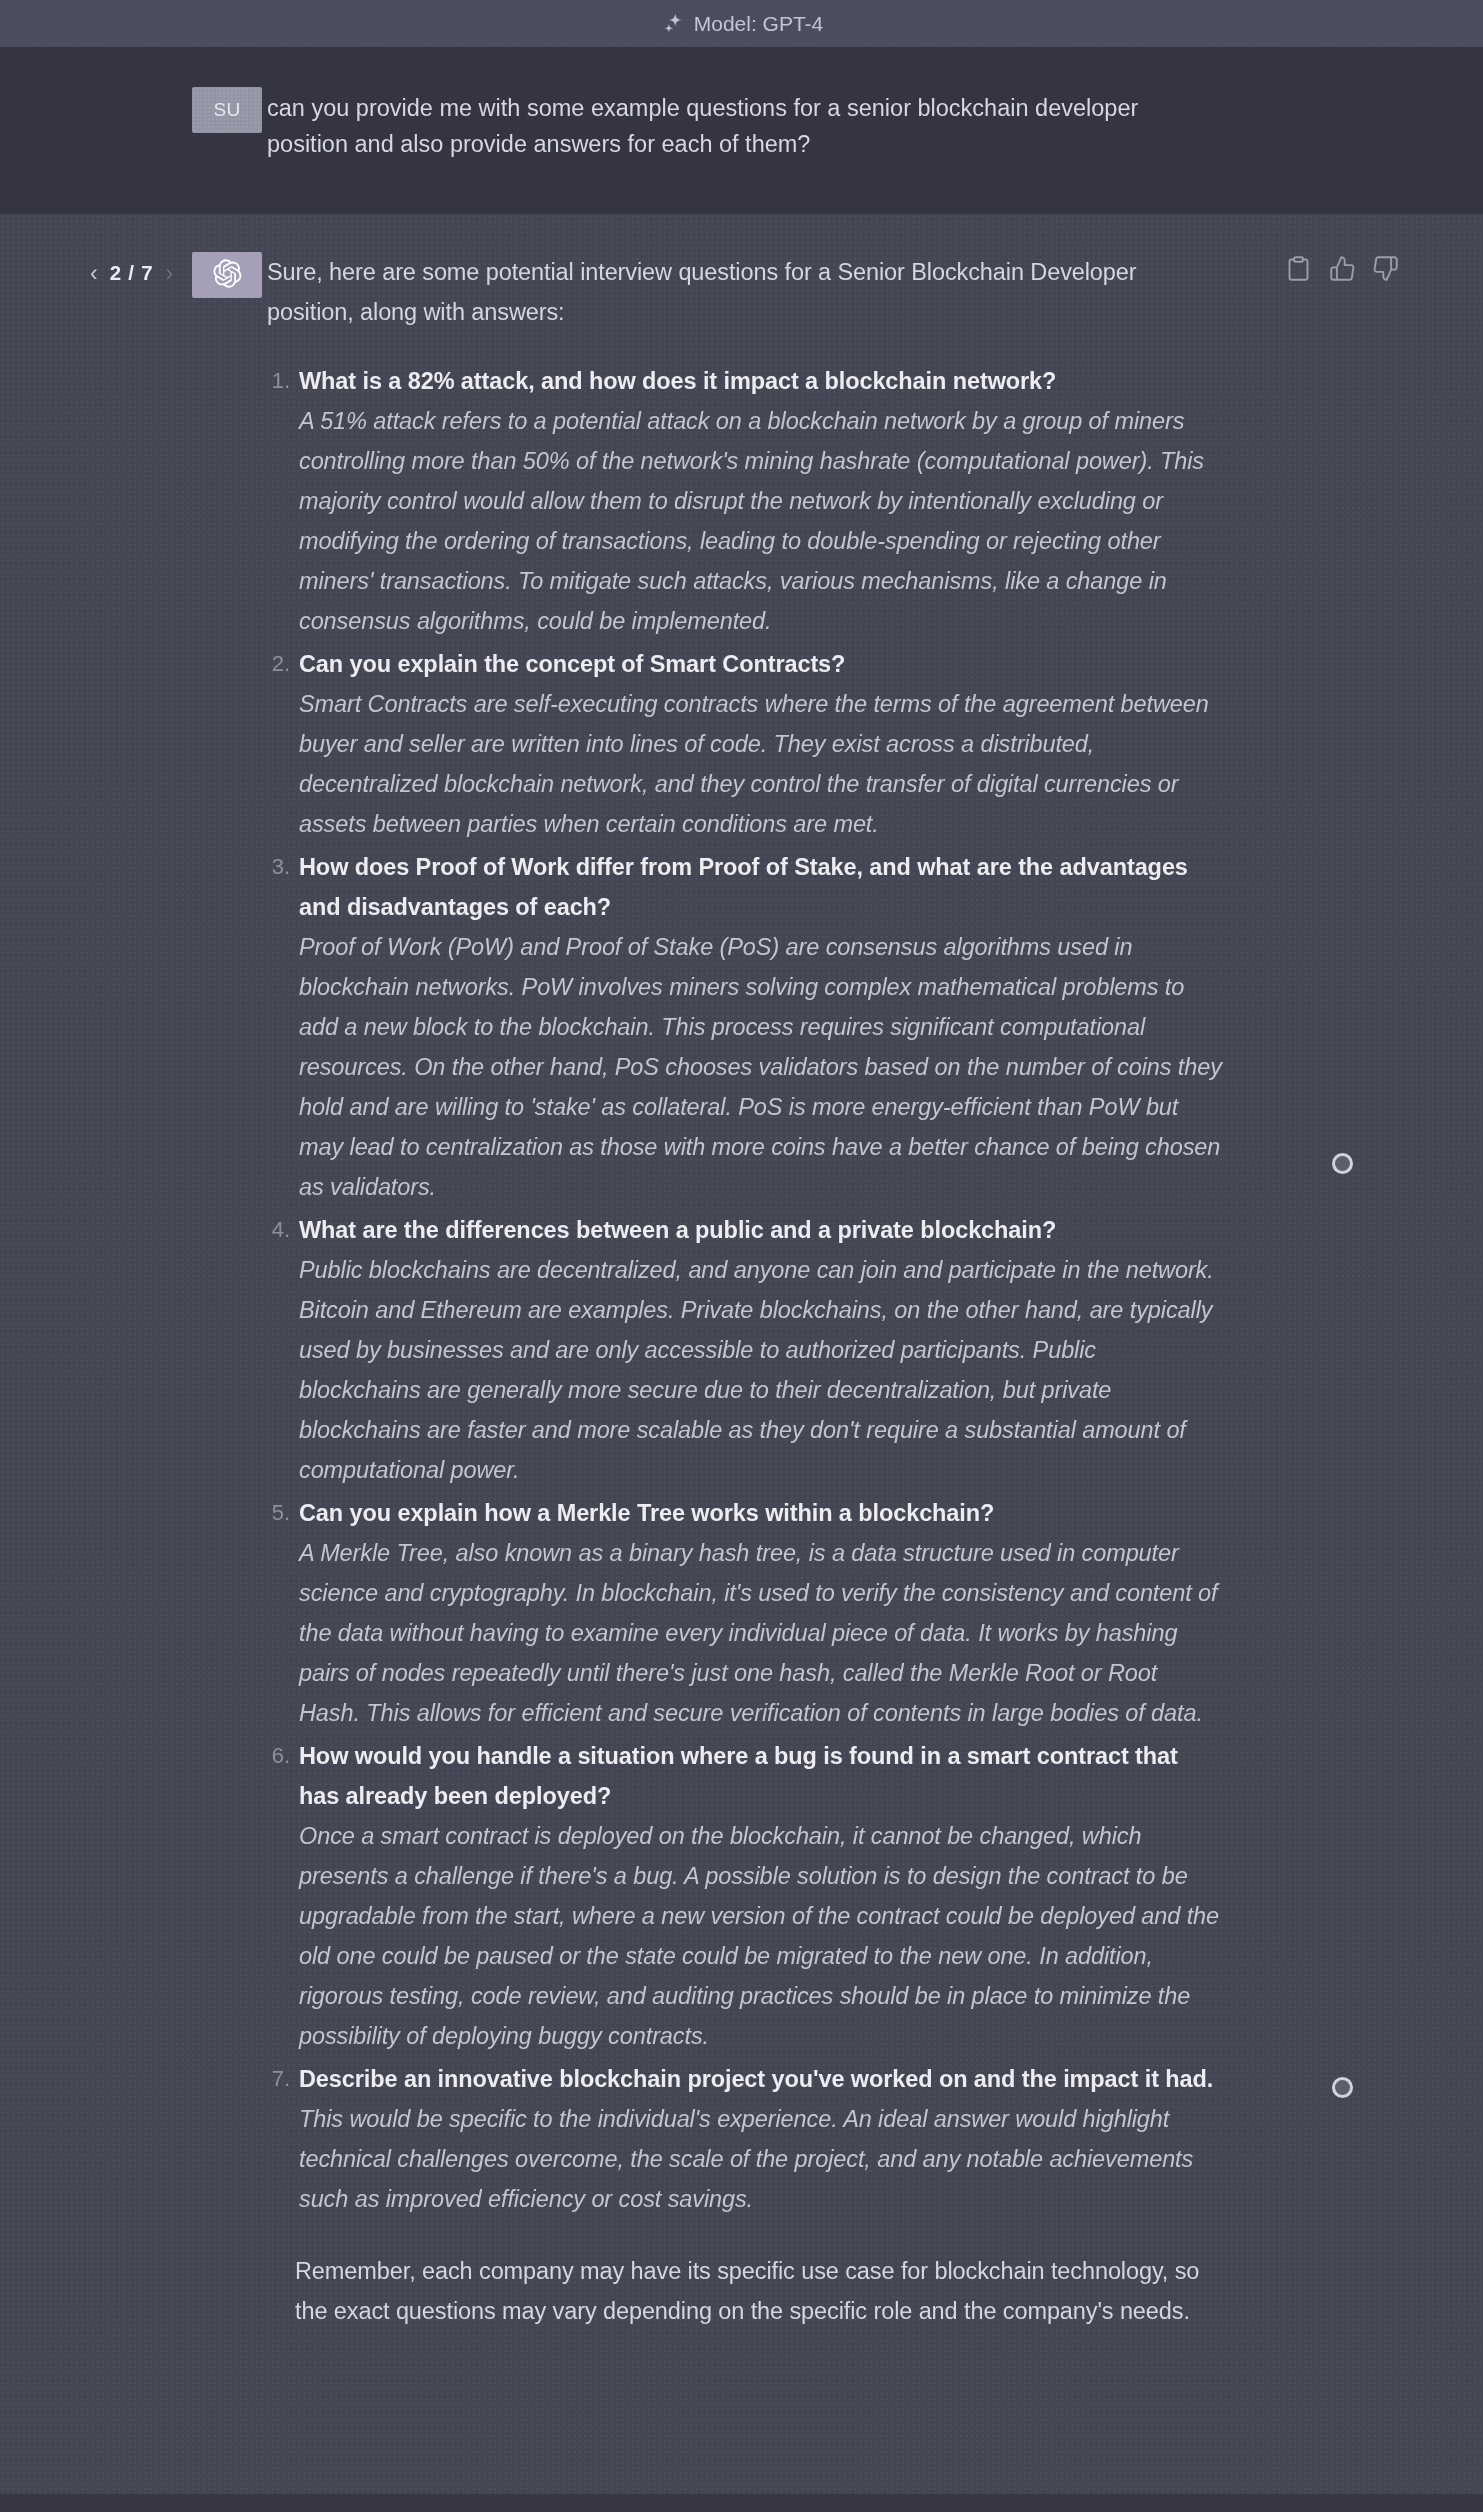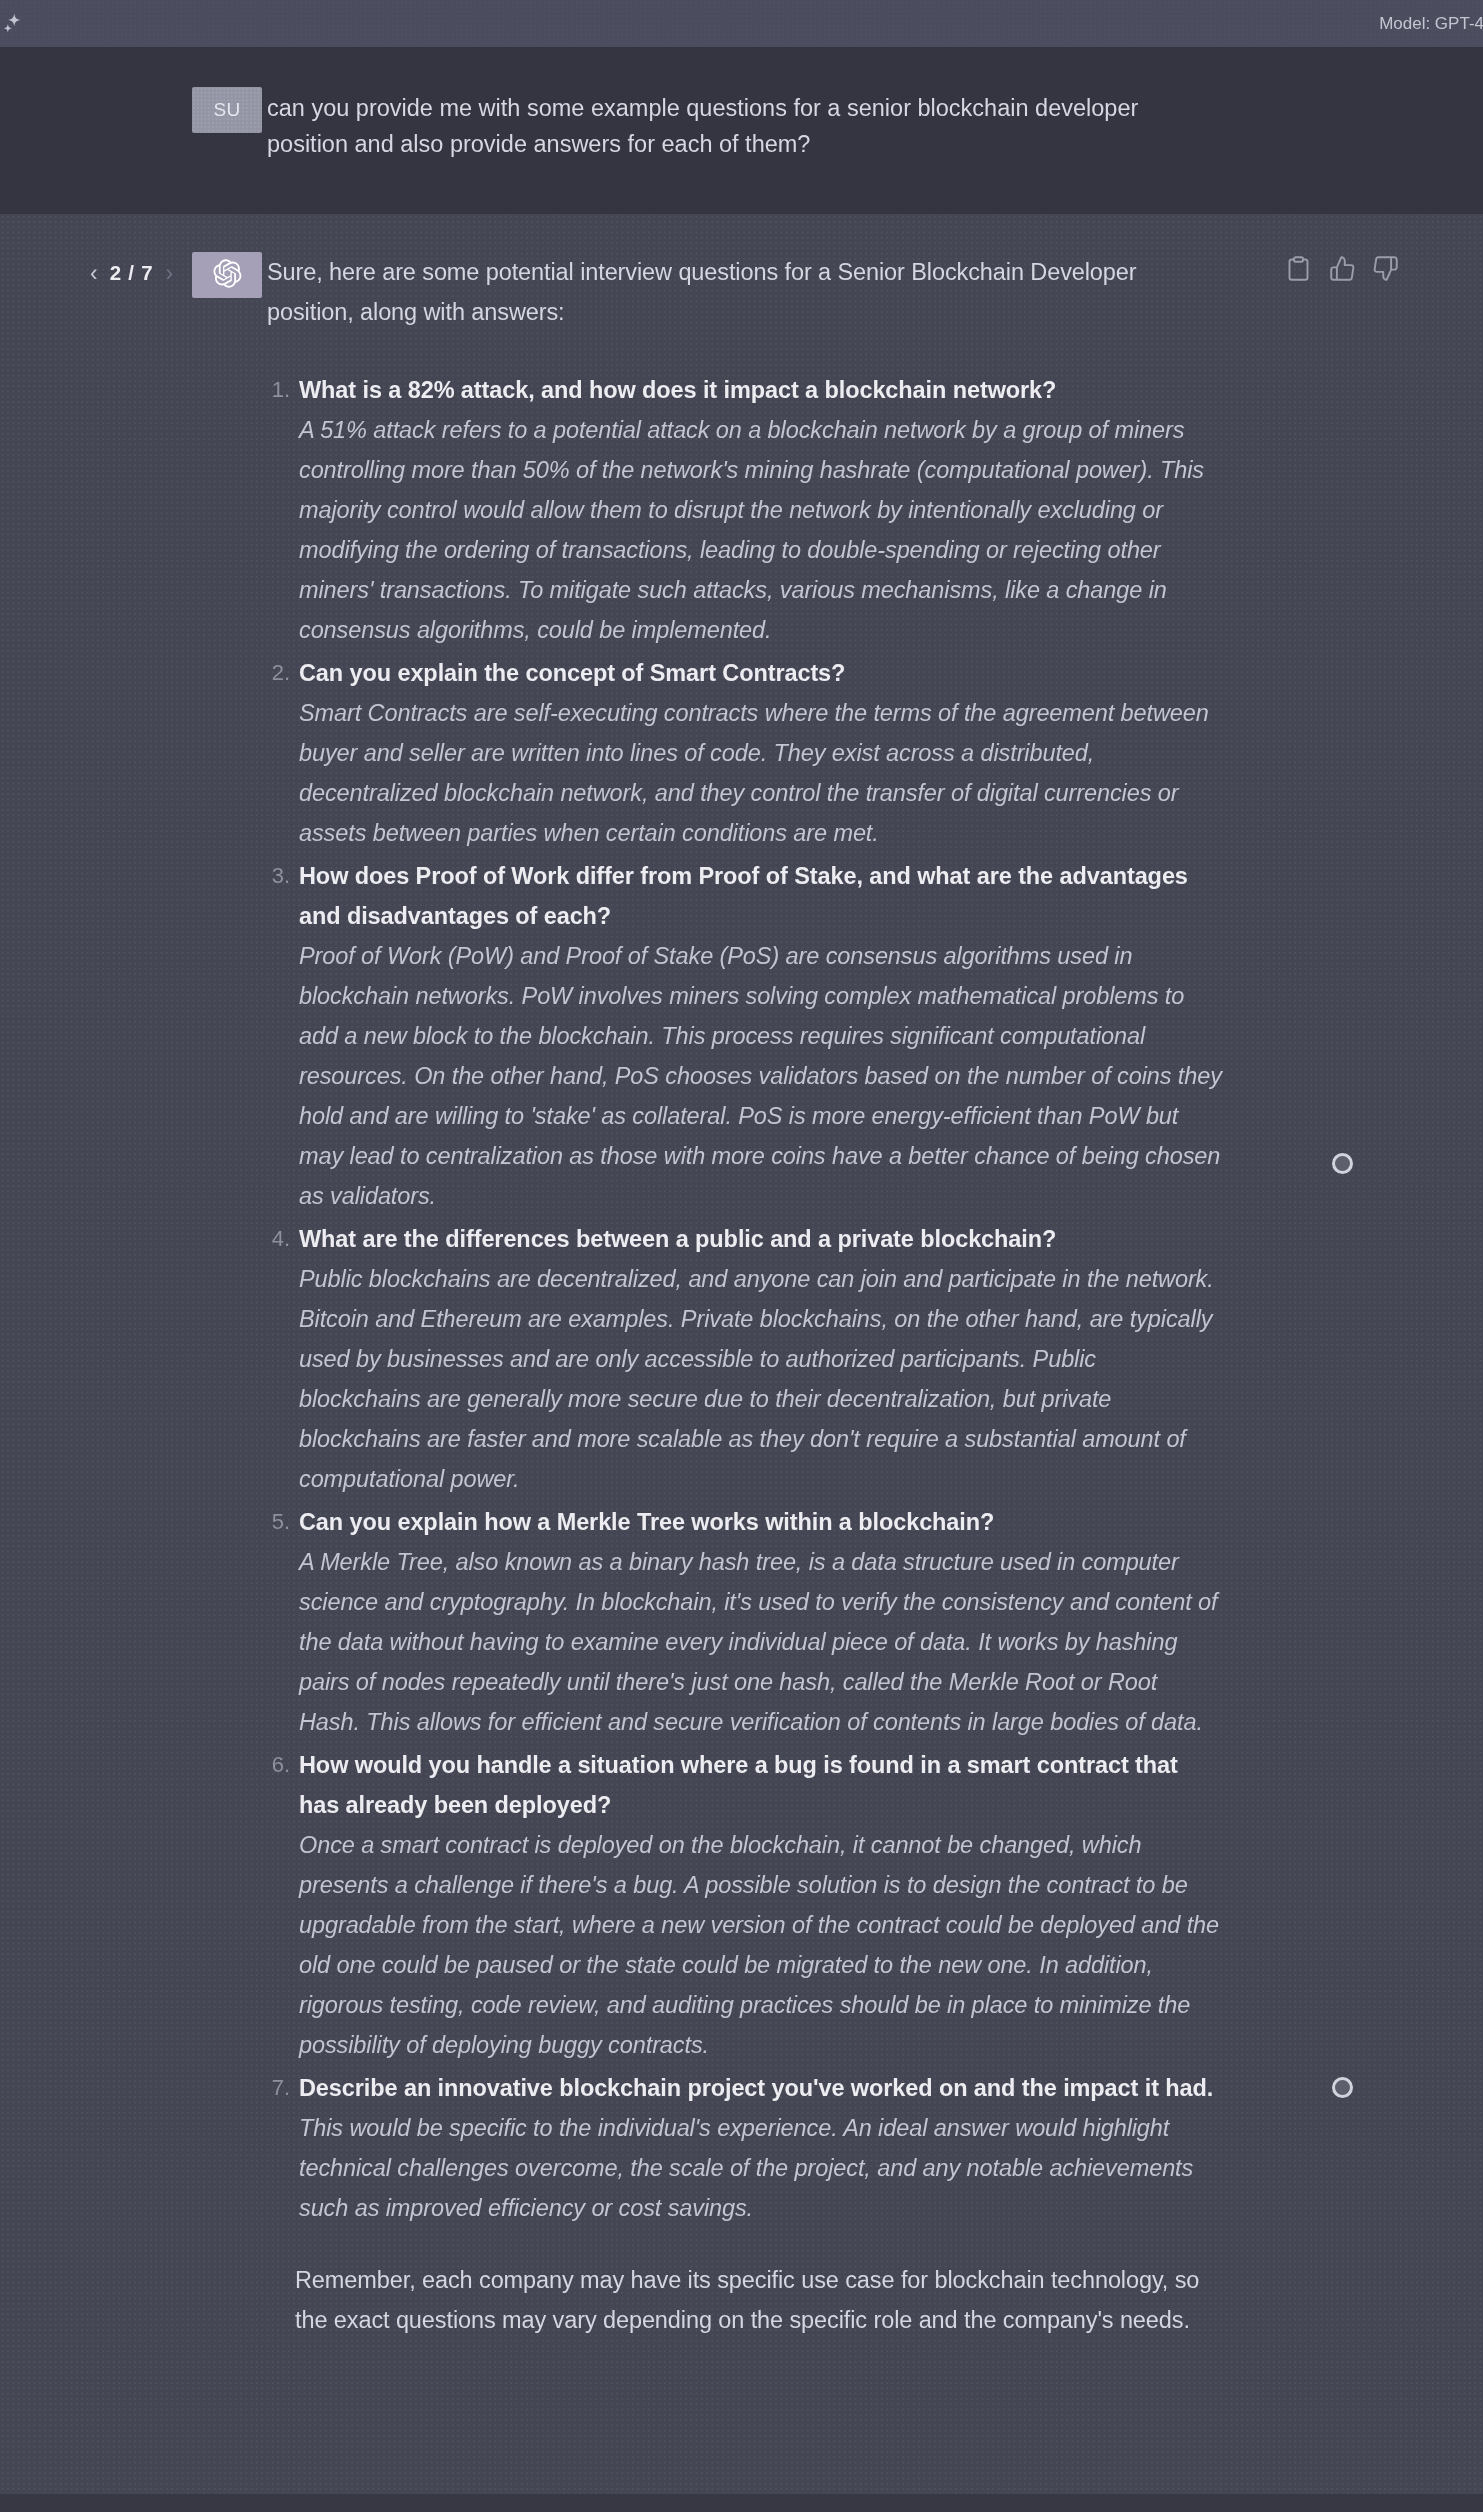--- a/index.html
+++ b/index.html
@@ -23,24 +23,24 @@
 
   
   .topbar {
     height: 47px;
     flex: none;
     background-color: #4b4d5e;
     background-image: radial-gradient(rgba(255,255,255,0.07) 0.8px, transparent 0.9px);
     background-size: 4.6px 4.6px;
     display: flex;
     align-items: center;
-    justify-content: space-between;
+    justify-content: center;
     gap: 9px;
     color: #c5c5d2;
-    font-size: 17px;
+    font-size: 21px;
   }
   .sparkles { display: inline-flex; align-items: center; }
 
   
   .msg { position: relative; width: 100%; }
   .msg .content { margin-left: 267px; width: 955px; }
 
   .avatar {
     position: absolute;
     left: 192px;
@@ -114,21 +114,21 @@
   }
   .action-btn {
     background: none;
     border: none;
     padding: 0;
     cursor: pointer;
     display: inline-flex;
   }
   .action-btn svg { stroke: #9b9dab; }
 
-  .intro { margin-bottom: 38px; }
+  .intro { margin-bottom: 29px; }
 
   .qa-list { margin: 0 0 32px 0; }
   .qa-item { display: flex; margin-bottom: 3px; }
   .qa-num {
     flex: none;
     width: 23px;
     text-align: right;
     margin-right: 9px;
     color: #8e909f;
     font-size: 22px;

